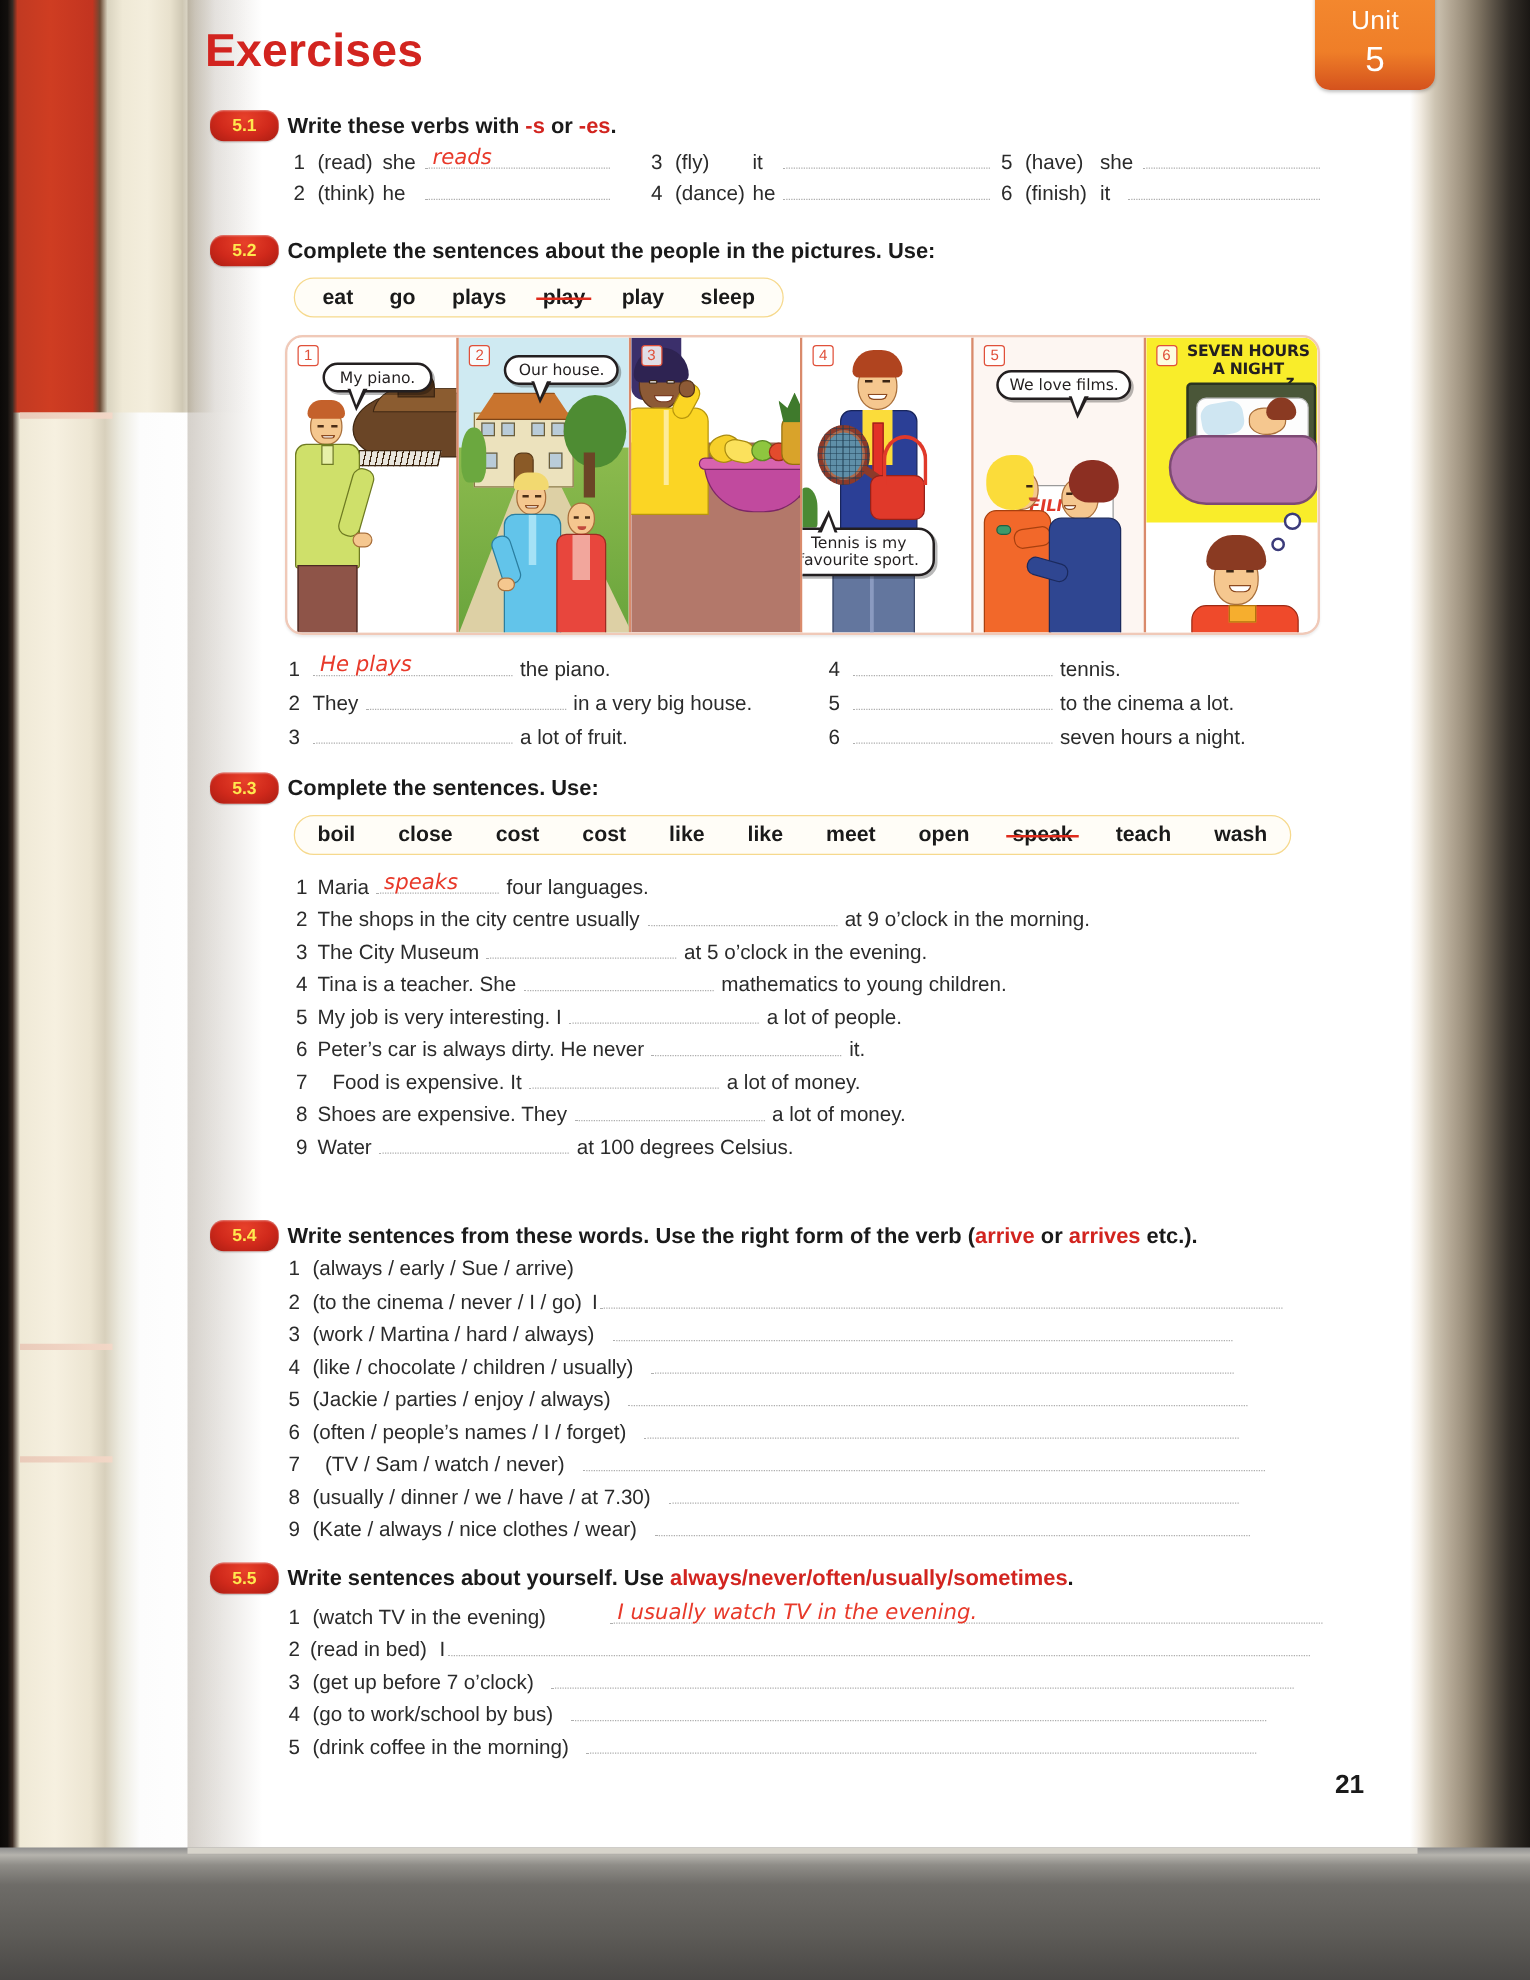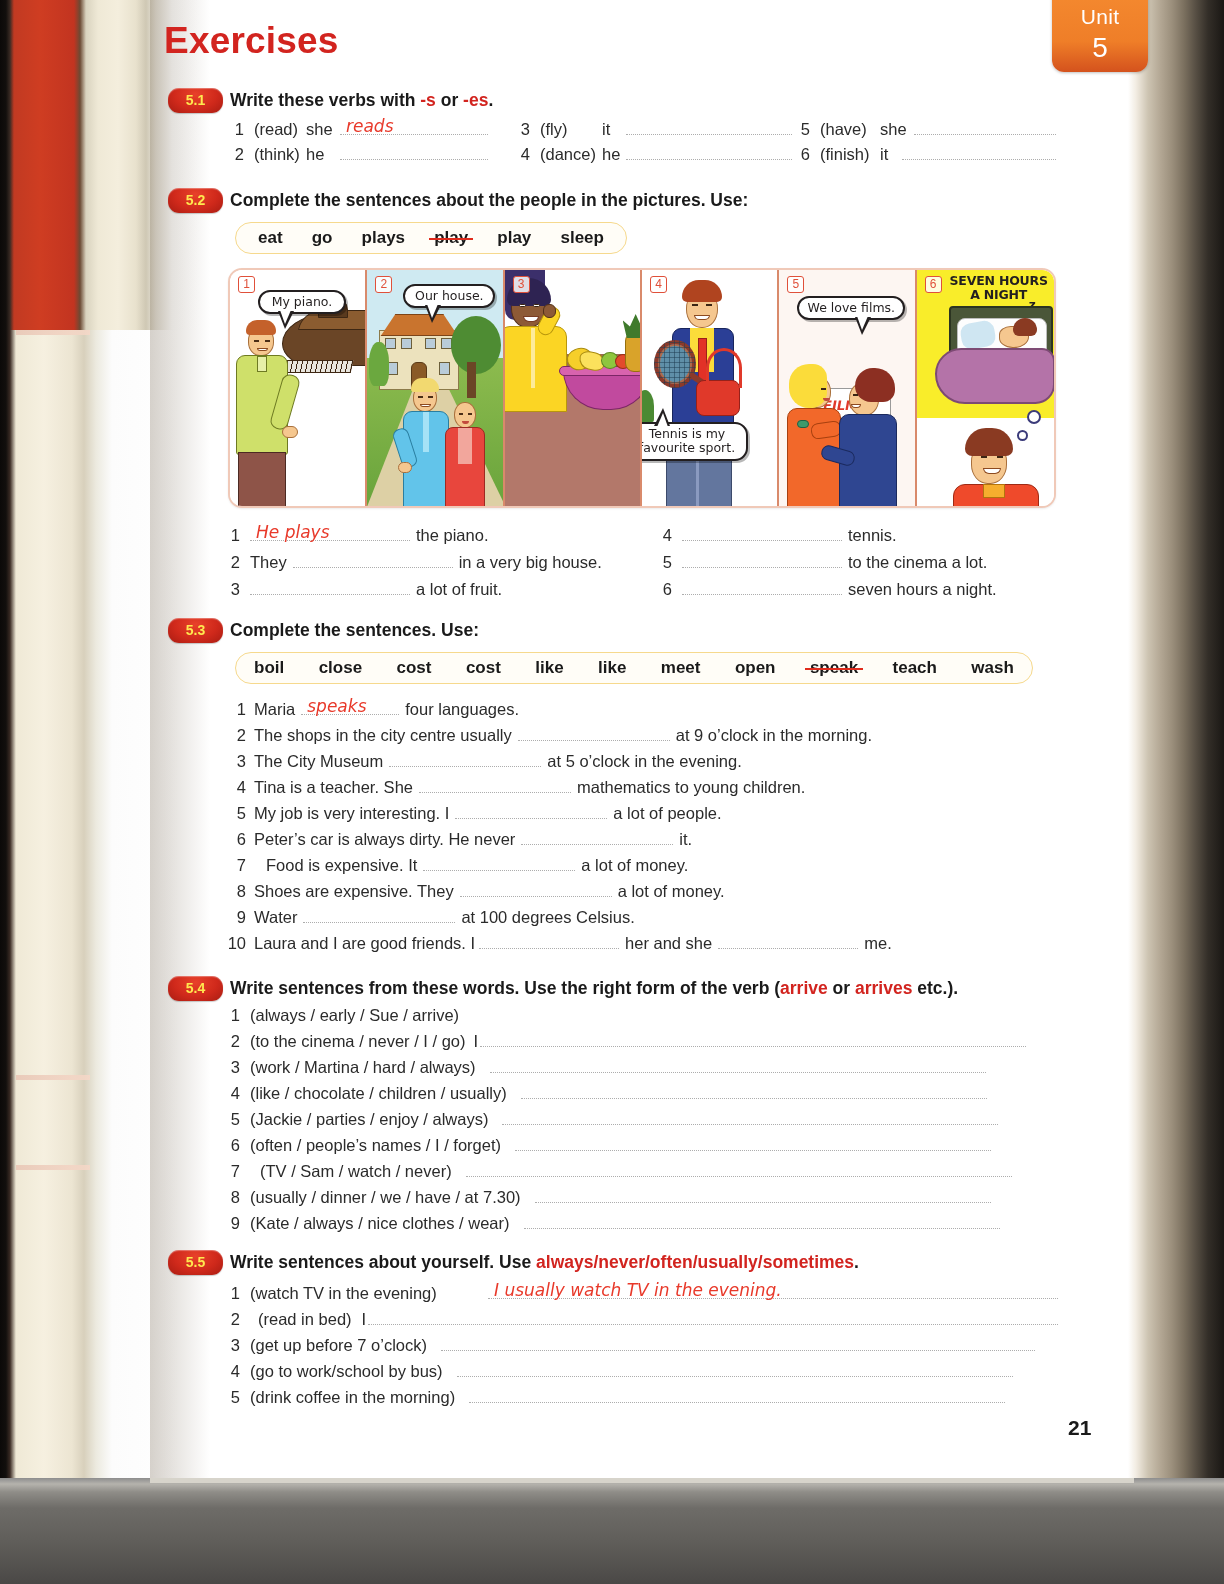--- a/index.html
+++ b/index.html
@@ -611,30 +611,20 @@
     <span style="margin-left:6px">a lot of money.</span>
   </div>
   <div class="q" style="left:228px;top:908px">
     <span class="n" style="width:18px">9</span>
     <span style="margin-left:8px">Water</span>
     <span class="blank" style="width:152px;margin-left:6px">
         <span class="ans"></span>
       </span>
     <span style="margin-left:6px">at 100 degrees Celsius.</span>
   </div>
-  <div class="q" style="left:222px;top:934px">
-    <span class="n" style="width:24px">10</span>
-    <span style="margin-left:8px">Laura and I are good friends.  I</span>
-    <span class="blank" style="width:140px;margin-left:4px">
-        <span class="ans"></span>
-      </span>
-    <span style="margin-left:6px">her and she</span>
-    <span class="blank" style="width:140px;margin-left:6px"></span>
-    <span style="margin-left:6px">me.</span>
-  </div>
 
   <div class="ex" id="ex54" style="top:976px;width:900px">
     <div class="ex-num">5.4</div>
     <div class="ex-head"><span>Write sentences from these words.  Use the right form of the verb (</span><span class="rd">arrive</span><span> or </span><span class="rd">arrives</span><span> etc.).</span></div>
   </div>
 
   <div class="q" style="left:228px;top:1006px">
     <span class="n" style="width:12px">1</span>
     <span style="display:inline-block;width:248px;margin-left:10px">(always / early / Sue / arrive)</span>
   </div>
@@ -703,21 +693,21 @@
 
   <div class="q" style="left:228px;top:1284px">
     <span class="n" style="width:12px">1</span>
     <span style="display:inline-block;width:238px;margin-left:10px">(watch TV in the evening)</span>
     <span class="blank" style="width:570px">
         <span class="ans">I usually watch TV in the evening.</span>
       </span>
   </div>
   <div class="q" style="left:228px;top:1310px">
     <span class="n" style="width:12px">2</span>
-    <span style="display:inline-block;margin-left:18px">(read in bed)</span>
+    <span style="display:inline-block;margin-left:8px">(read in bed)</span>
     <span style="margin-left:10px">I</span>
     <span class="blank" style="width:690px;margin-left:2px">
         <span class="ans"></span>
       </span>
   </div>
   <div class="q" style="left:228px;top:1336px">
     <span class="n" style="width:12px">3</span>
     <span style="display:inline-block;margin-left:10px">(get up before 7 o’clock)</span>
     <span class="blank" style="width:594px;margin-left:14px">
         <span class="ans"></span>

